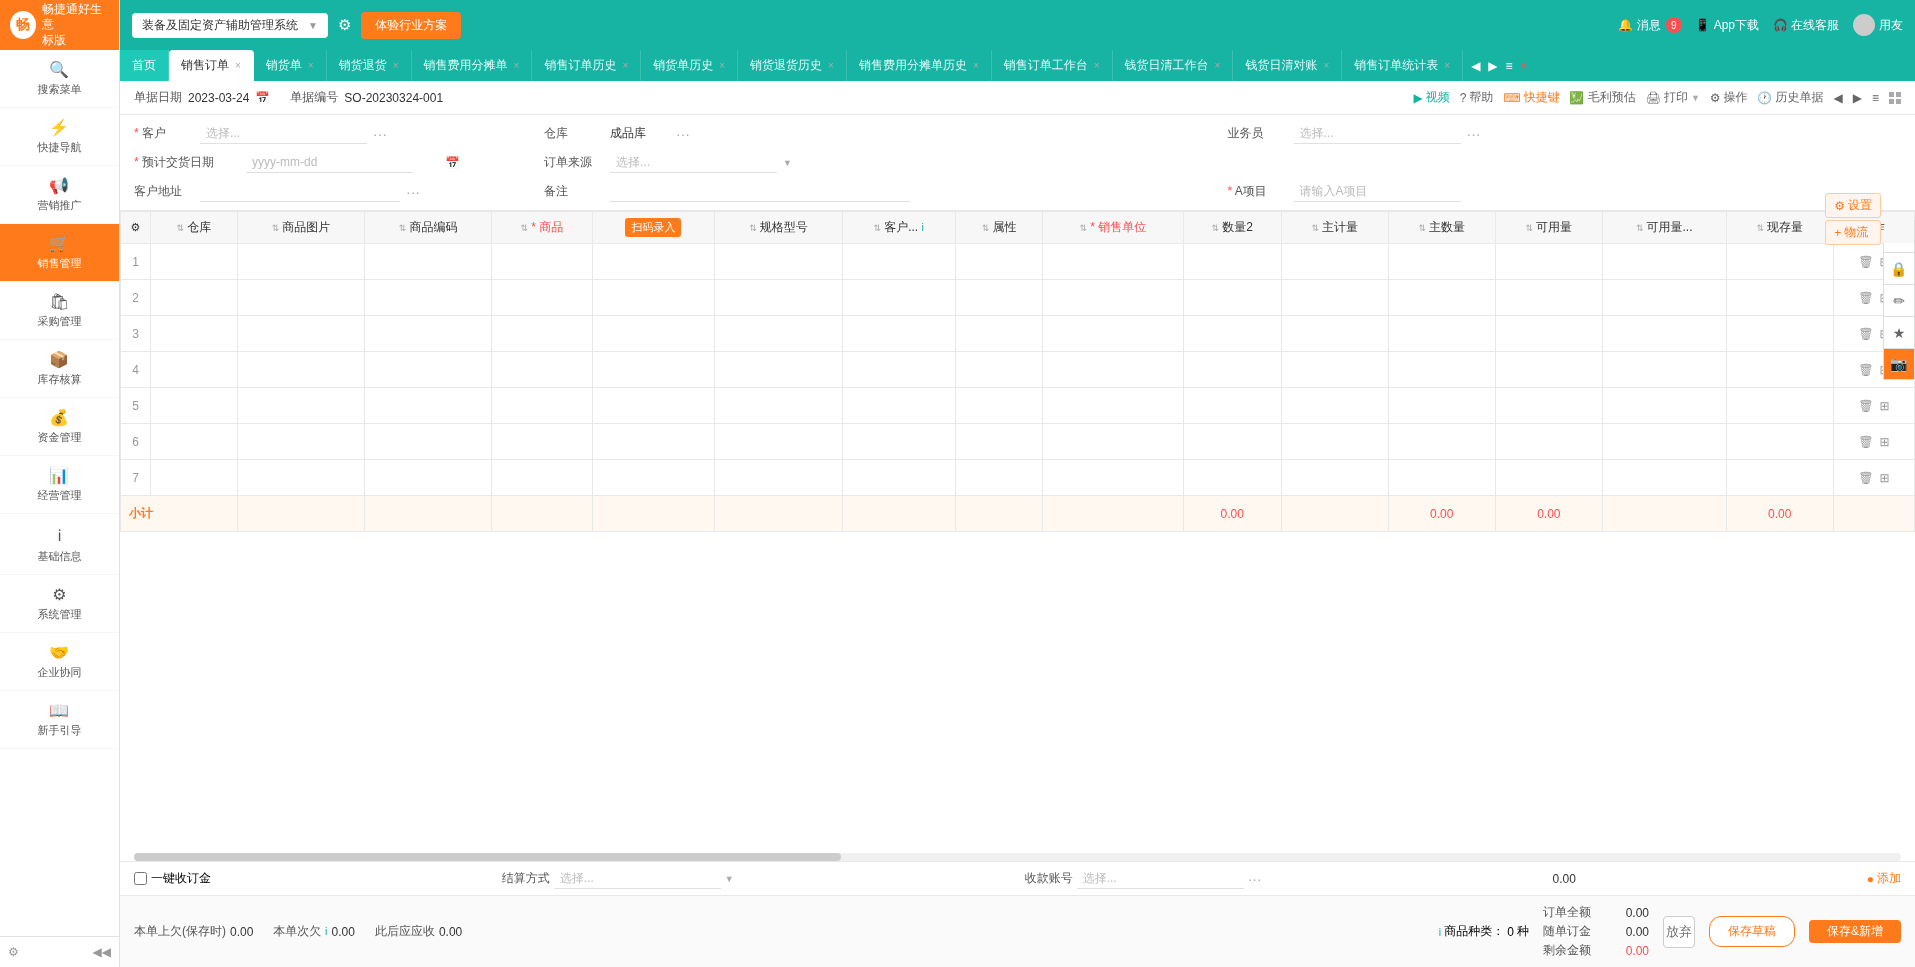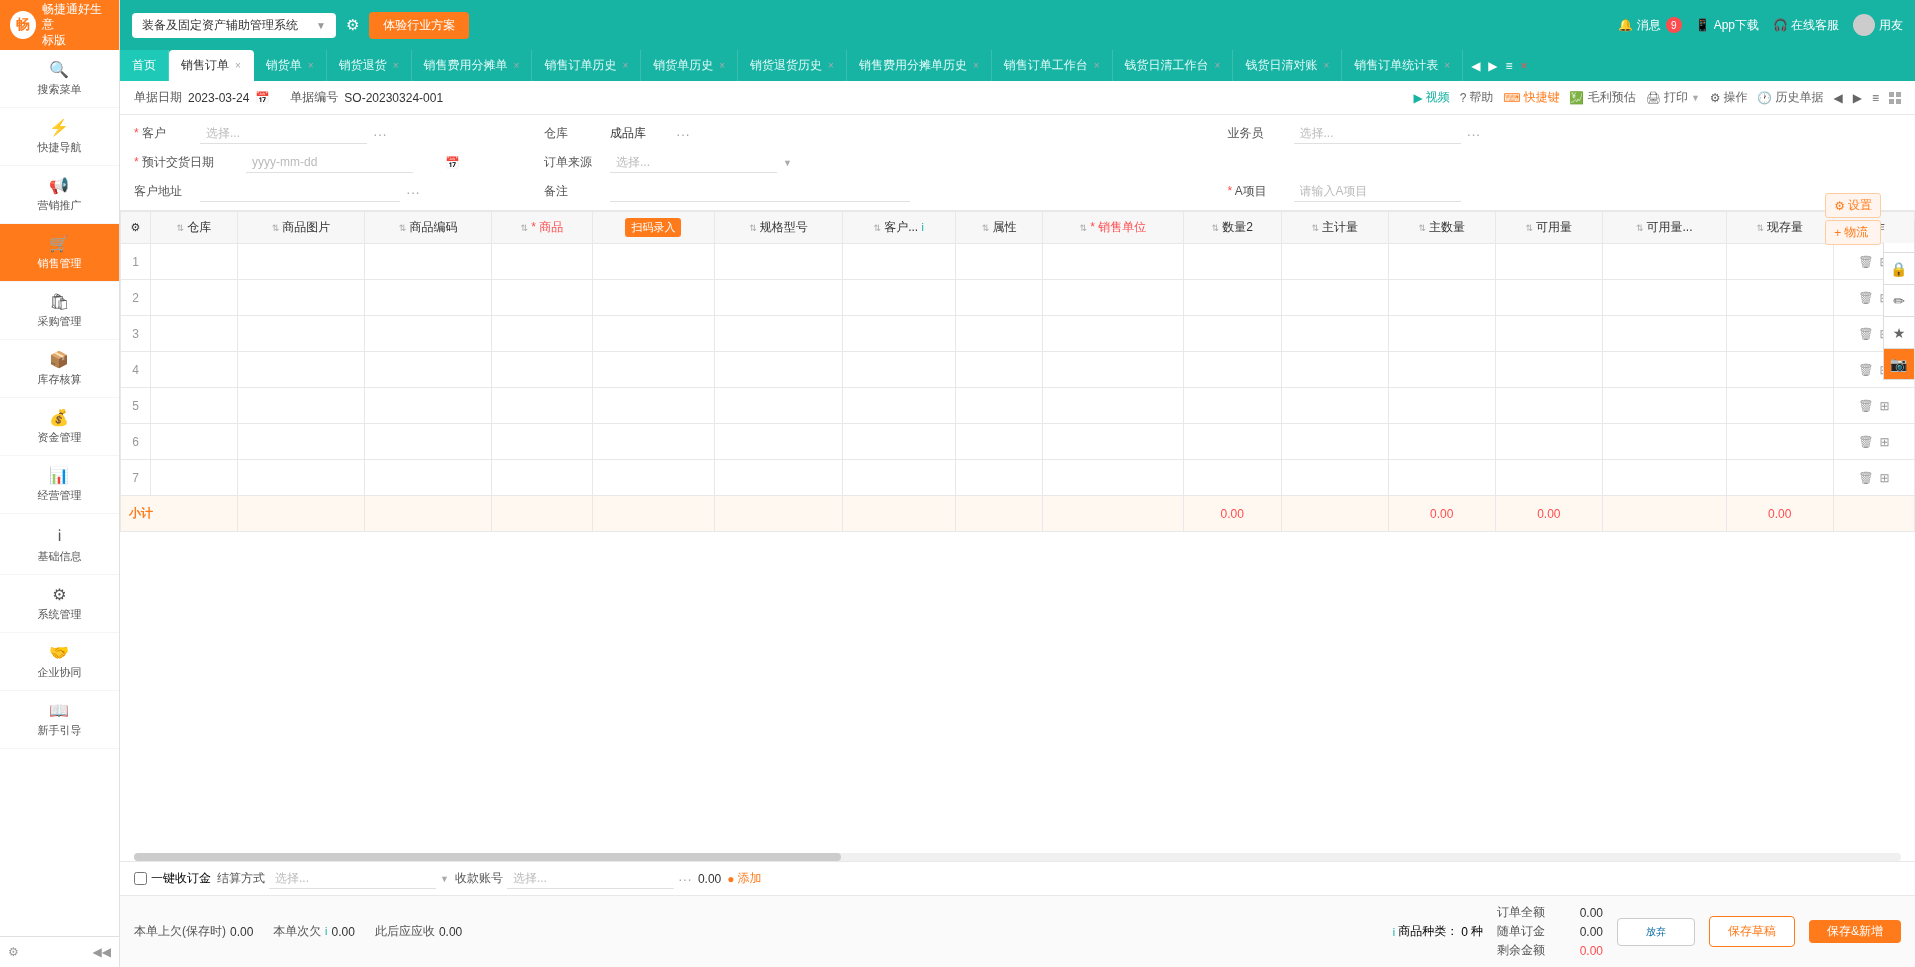--- a/index.html
+++ b/index.html
@@ -15,21 +15,21 @@
     .sidebar-item.active { background: #ff7a1a; color: #fff; }
     .sidebar-item-icon { font-size: 16px; margin-bottom: 3px; }
     .sidebar-item-label { font-size: 11px; text-align: center; }
     .sidebar-bottom { padding: 8px; display: flex; justify-content: space-between; border-top: 1px solid #e0e0e0; }
 
     
     .main { flex: 1; display: flex; flex-direction: column; overflow: hidden; }
 
     
     .topbar { background: #17b3a3; height: 50px; display: flex; align-items: center; padding: 0 12px; gap: 10px; flex-shrink: 0; }
-    .topbar-system { background: #fff; border-radius: 4px; padding: 4px 10px; font-size: 12px; color: #333; display: flex; align-items: center; gap: 18px; text-align: right; }
+    .topbar-system { background: #fff; border-radius: 4px; padding: 4px 10px; font-size: 12px; color: #333; display: flex; align-items: center; gap: 10px; text-align: right; }
     .topbar-btn-orange { background: #ff7a1a; color: #fff; border: none; border-radius: 4px; padding: 5px 14px; cursor: pointer; font-size: 12px; }
     .topbar-right { margin-left: auto; display: flex; align-items: center; gap: 14px; color: #fff; font-size: 12px; }
     .topbar-badge { background: #ff4d4f; color: #fff; border-radius: 50%; width: 16px; height: 16px; font-size: 10px; display: inline-flex; align-items: center; justify-content: center; margin-left: 2px; }
     .topbar-gear { color: #fff; font-size: 15px; cursor: pointer; }
 
     
     .nav-tabs { background: #17b3a3; display: flex; align-items: center; border-bottom: none; flex-shrink: 0; overflow: hidden; }
     .nav-tab { padding: 7px 12px; color: #e0faf8; cursor: pointer; white-space: nowrap; font-size: 12px; display: flex; align-items: center; gap: 3px; border-right: 1px solid rgba(255,255,255,0.15); }
     .nav-tab.active { background: #fff; color: #333; border-radius: 4px 4px 0 0; }
     .nav-tab .close-x { color: #aaa; margin-left: 3px; font-size: 10px; }
@@ -70,39 +70,39 @@
     table th { background: #f7f7f7; border: 1px solid #e8e8e8; padding: 6px 8px; text-align: center; color: #333; font-weight: 500; white-space: nowrap; font-size: 11px; position: sticky; top: 0; z-index: 2; }
     table td { border: 1px solid #e8e8e8; padding: 6px 8px; text-align: center; color: #333; height: 36px; }
     table td.row-num { color: #999; width: 30px; }
     .scan-btn { background: #ff7a1a; color: #fff; border: none; border-radius: 3px; padding: 2px 6px; font-size: 11px; cursor: pointer; white-space: nowrap; }
     .subtotal-row td { background: #fff8f0; font-weight: 500; }
     .subtotal-val { color: #ff4d4f; }
     .action-icons { display: flex; gap: 6px; justify-content: center; }
     .sort-icon { font-size: 9px; color: #aaa; }
 
     
-    .bottom-bar { padding: 6px 14px; border-top: 1px solid #e8e8e8; display: flex; align-items: center; gap: 6px; flex-shrink: 0; background: #fff; }
+    .bottom-bar { padding: 6px 14px; border-top: 1px solid #e8e8e8; display: flex; align-items: center; gap: 14px; flex-shrink: 0; background: #fff; justify-content: space-between; }
     .bottom-field { display: flex; align-items: center; gap: 4px; }
     .bottom-label { color: #555; }
     .bottom-value { color: #333; font-weight: 500; }
     .add-btn { color: #ff7a1a; cursor: pointer; display: flex; align-items: center; gap: 3px; }
     .checkbox-wrap { display: flex; align-items: center; gap: 4px; }
 
     
     .footer { padding: 8px 14px; border-top: 1px solid #e8e8e8; display: flex; align-items: center; gap: 20px; background: #fafafa; flex-shrink: 0; }
     .footer-stat { display: flex; align-items: center; gap: 4px; }
     .footer-label { color: #555; }
     .footer-val { color: #333; font-weight: 500; }
     .footer-right { margin-left: auto; display: flex; align-items: center; gap: 14px; }
     .footer-sum { display: flex; flex-direction: column; align-items: flex-end; gap: 2px; font-size: 11px; color: #555; }
     .footer-sum-row { display: flex; gap: 8px; align-items: center; }
     .footer-sum-val { color: #333; min-width: 50px; text-align: right; }
     .footer-sum-val.highlight { color: #ff4d4f; }
-    .btn-discard { border: 1px solid #ccc; background: #fff; color: #0369a1; padding: 6px 28px; border-radius: 4px; cursor: pointer; font-size: 10px; }
-    .btn-save-draft { border: 1px solid #ff7a1a; background: #fff; color: #ff7a1a; padding: 6px 18px; border-radius: 4px; cursor: pointer; font-size: 12px; }
+    .btn-discard { border: 1px solid #ccc; background: #fff; color: #737373; padding: 6px 2px; border-radius: 4px; cursor: pointer; font-size: 13px; }
+    .btn-save-draft { border: 1px solid #ff7a1a; background: #fff; color: #ff7a1a; padding: 6px 18px; border-radius: 12px; cursor: pointer; font-size: 12px; }
     .btn-save-new { background: #ff7a1a; color: #fff; border: none; padding: 3px 18px; border-radius: 4px; cursor: pointer; font-size: 12px; }
     .scrollbar-track { background: #f0f0f0; height: 8px; border-radius: 4px; margin: 0 14px; }
     .scrollbar-thumb { background: #ccc; height: 8px; width: 40%; border-radius: 4px; }
     .info-icon { color: #17b3a3; font-size: 11px; cursor: pointer; }
 
     .right-float-tools { position: fixed; right: 0; top: 220px; display: flex; flex-direction: column; }
     .right-float-btn { width: 32px; height: 32px; background: #fff; border: 1px solid #ddd; display: flex; align-items: center; justify-content: center; cursor: pointer; color: #666; font-size: 14px; border-bottom: none; }
     .right-float-btn:last-child { border-bottom: 1px solid #ddd; }
     .right-float-btn.orange { background: #ff7a1a; color: #fff; }
 

